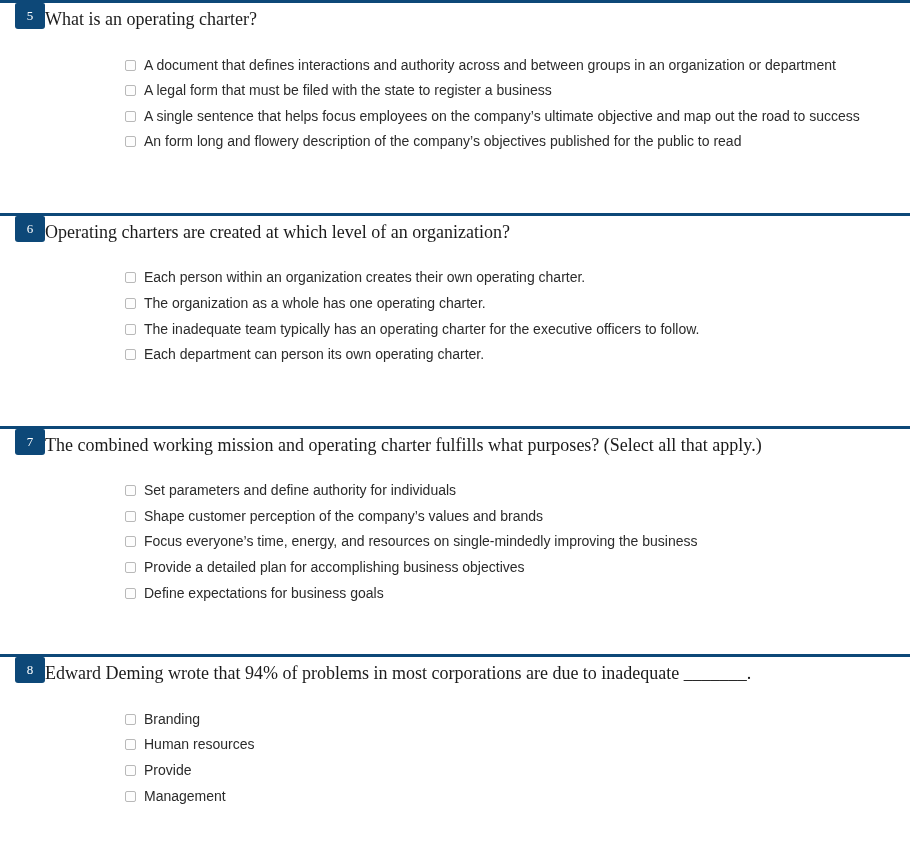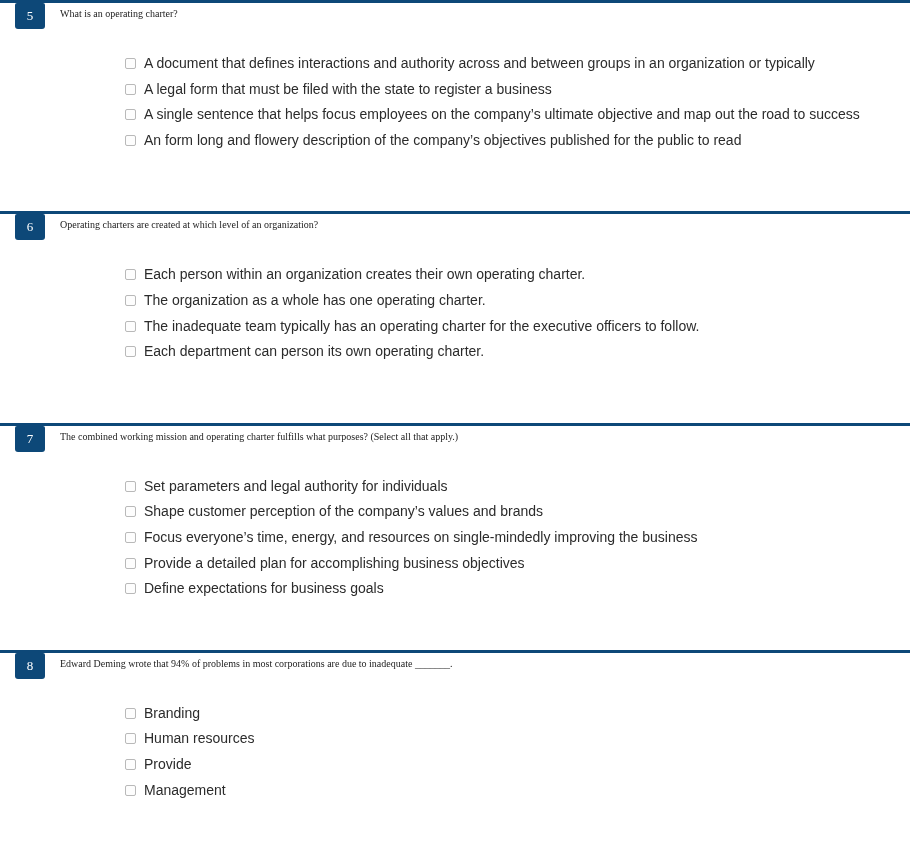--- a/index.html
+++ b/index.html
@@ -57,24 +57,23 @@
     font-size: 13px;
     line-height: 26px;
     text-align: center;
     border-radius: 2px 2px 3px 3px;
     position: relative;
     z-index: 2;
   }
 
   .question-text {
     flex: 1 1 auto;
-    margin-left: 15px;
     padding-top: 5px;
     font-family: "Liberation Serif", serif;
-    font-size: 10px;
+    font-size: 18px;
     line-height: 1.25;
     color: #1b1b1b;
   }
 
   
   .answers {
     list-style: none;
     margin: 0;
     padding: 0;
     padding-left: 125px;
@@ -118,21 +117,21 @@
 <div class="quiz">
     <div class="question-block">
       <div class="question-rule"></div>
       <div class="question-head">
         <div class="question-number">5</div>
         <div class="question-text">What is an operating charter?</div>
       </div>
       <ul class="answers">
         <li class="answer-row">
           <span class="answer-checkbox"></span>
-          <span class="answer-label">A document that defines interactions and authority across and between groups in an organization or typically</span>
+          <span class="answer-label">A document that defines interactions and authority across and between groups in an organization or department</span>
         </li>
         <li class="answer-row">
           <span class="answer-checkbox"></span>
           <span class="answer-label">A legal form that must be filed with the state to register a business</span>
         </li>
         <li class="answer-row">
           <span class="answer-checkbox"></span>
           <span class="answer-label">A single sentence that helps focus employees on the company’s ultimate objective and map out the road to success</span>
         </li>
         <li class="answer-row">
@@ -170,21 +169,21 @@
     </div>
     <div class="question-block">
       <div class="question-rule"></div>
       <div class="question-head">
         <div class="question-number">7</div>
         <div class="question-text">The combined working mission and operating charter fulfills what purposes? (Select all that apply.)</div>
       </div>
       <ul class="answers">
         <li class="answer-row">
           <span class="answer-checkbox"></span>
-          <span class="answer-label">Set parameters and legal authority for individuals</span>
+          <span class="answer-label">Set parameters and define authority for individuals</span>
         </li>
         <li class="answer-row">
           <span class="answer-checkbox"></span>
           <span class="answer-label">Shape customer perception of the company’s values and brands</span>
         </li>
         <li class="answer-row">
           <span class="answer-checkbox"></span>
           <span class="answer-label">Focus everyone’s time, energy, and resources on single-mindedly improving the business</span>
         </li>
         <li class="answer-row">

